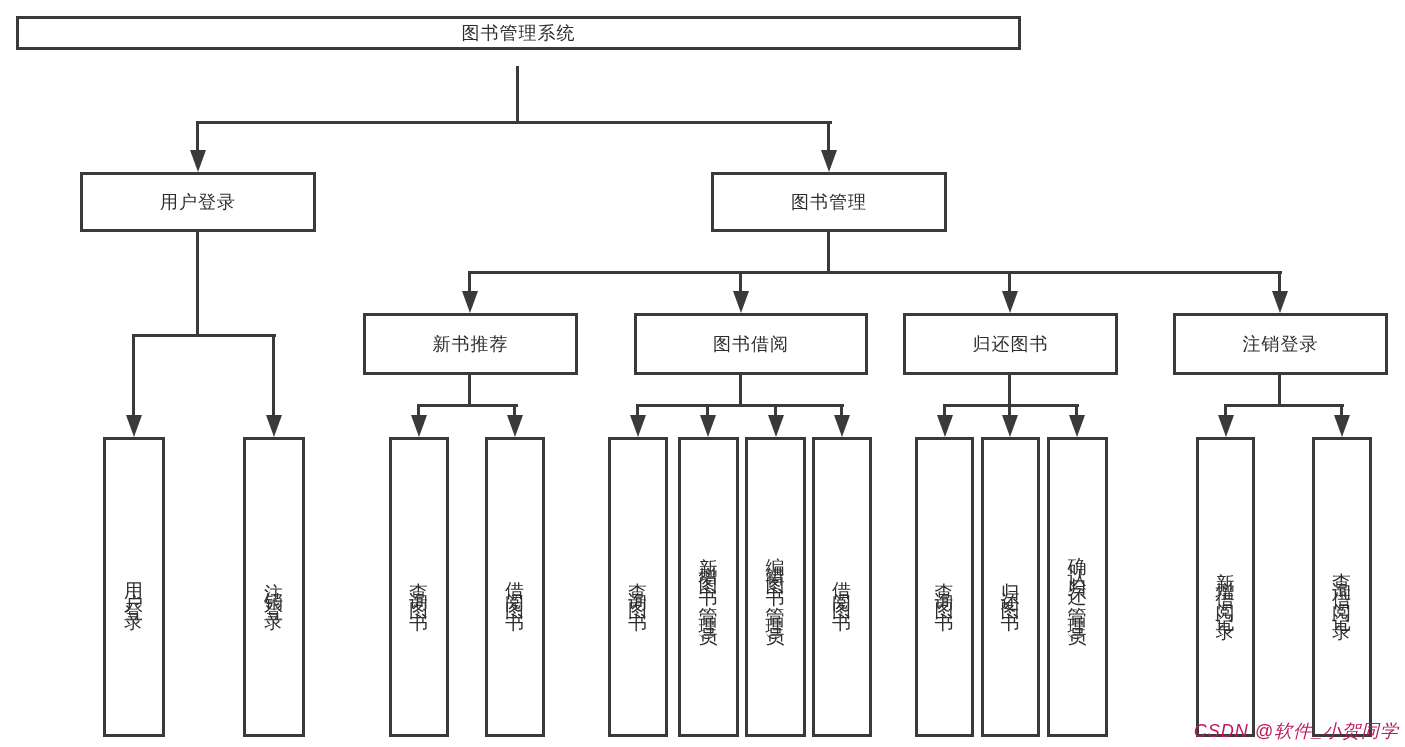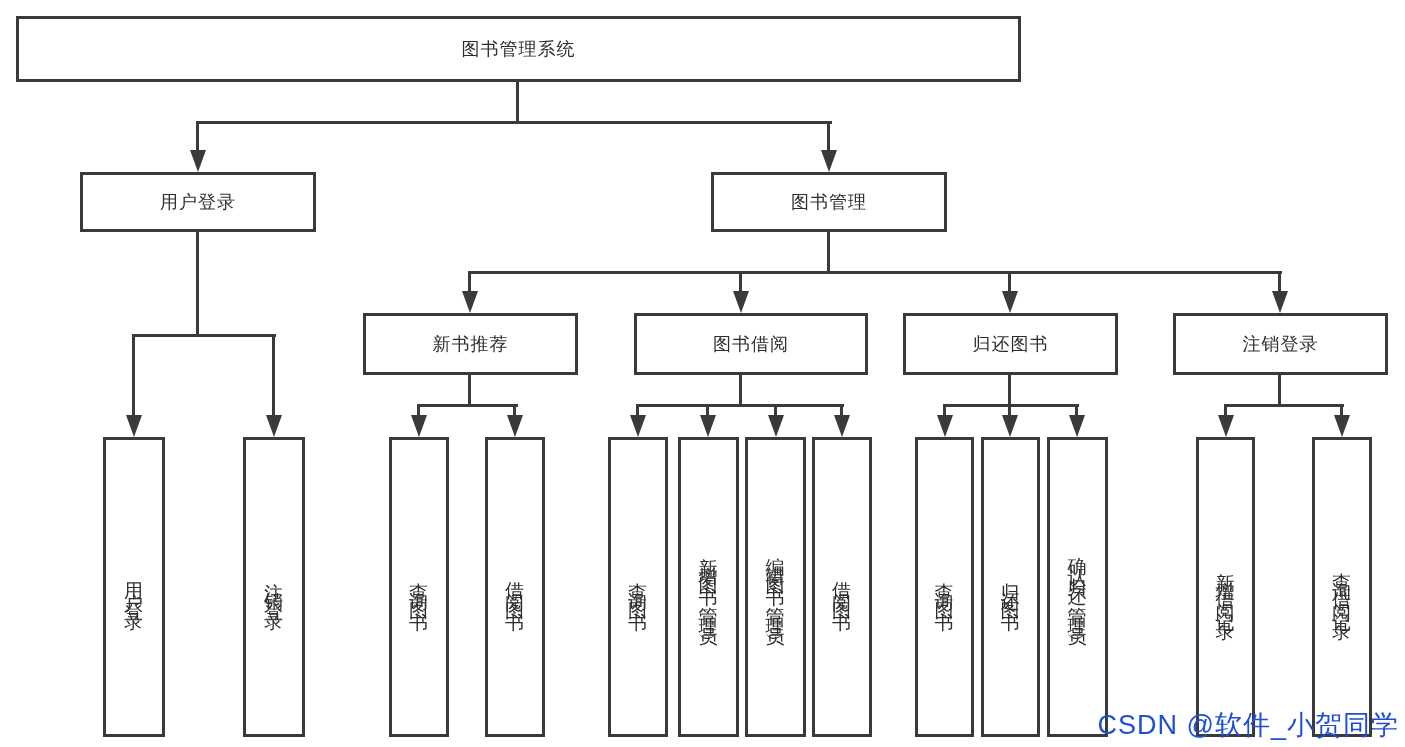--- a/index.html
+++ b/index.html
@@ -35,25 +35,26 @@
   .hline,.vline{position:absolute;background:var(--line);}
   .arrow{
     position:absolute;width:0;height:0;
     border-left:8px solid transparent;
     border-right:8px solid transparent;
     border-top:22px solid var(--line);
   }
   .watermark{
     position:absolute;
     right:6px;bottom:4px;
-    font-size:27px;
-    color:#1d4ed8;
+    font-size:18px;
+    color:#be185d;
     letter-spacing:1px;
     white-space:nowrap;
     pointer-events:none;
+    font-style:italic;
   }
 </style>
 </head>
 <body>
 
 <div class="canvas">
 
   <div class="vline" style="left:516px;top:66px;width:3px;height:58px"></div>
   <div class="hline" style="left:196px;top:121px;width:636px;height:3px"></div>
   <div class="vline" style="left:196px;top:121px;width:3px;height:31px"></div>
@@ -106,21 +107,21 @@
   <div class="vline" style="left:1075px;top:404px;width:3px;height:14px"></div>
   <div class="arrow" style="left:1069px;top:415px"></div>
 
   <div class="vline" style="left:1278px;top:375px;width:3px;height:32px"></div>
   <div class="hline" style="left:1224px;top:404px;width:120px;height:3px"></div>
   <div class="vline" style="left:1224px;top:404px;width:3px;height:14px"></div>
   <div class="arrow" style="left:1218px;top:415px"></div>
   <div class="vline" style="left:1340px;top:404px;width:3px;height:14px"></div>
   <div class="arrow" style="left:1334px;top:415px"></div>
 
-  <div class="box" style="left:16px;top:16px;width:1005px;height:66px">
+  <div class="box" style="left:16px;top:16px;width:1005px;height:34px">
     <span>图书管理系统</span>
   </div>
 
   <div class="box" style="left:80px;top:172px;width:236px;height:60px">
     <span>用户登录</span>
   </div>
   <div class="box" style="left:363px;top:313px;width:215px;height:62px">
     <span>新书推荐</span>
   </div>
 

